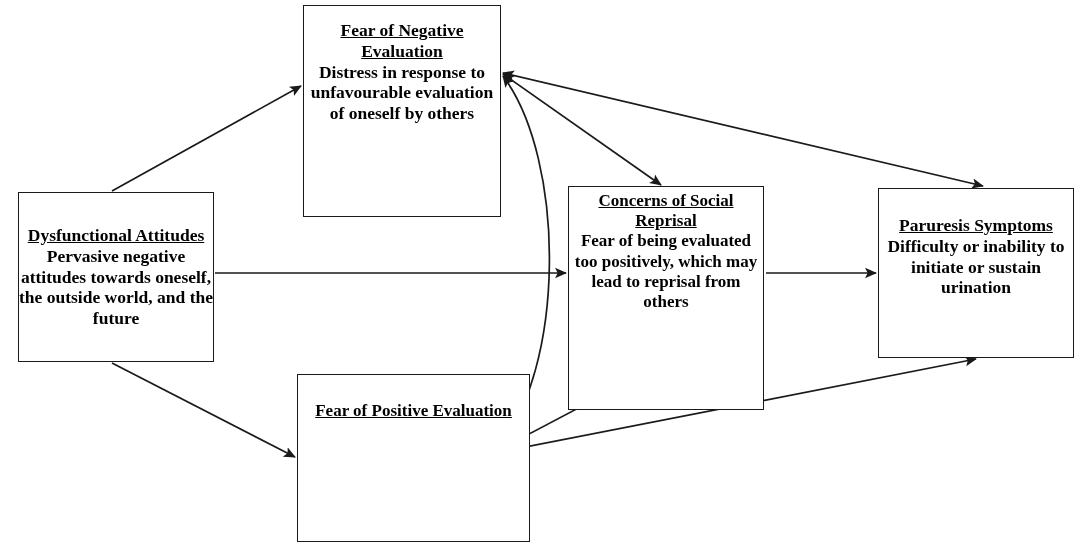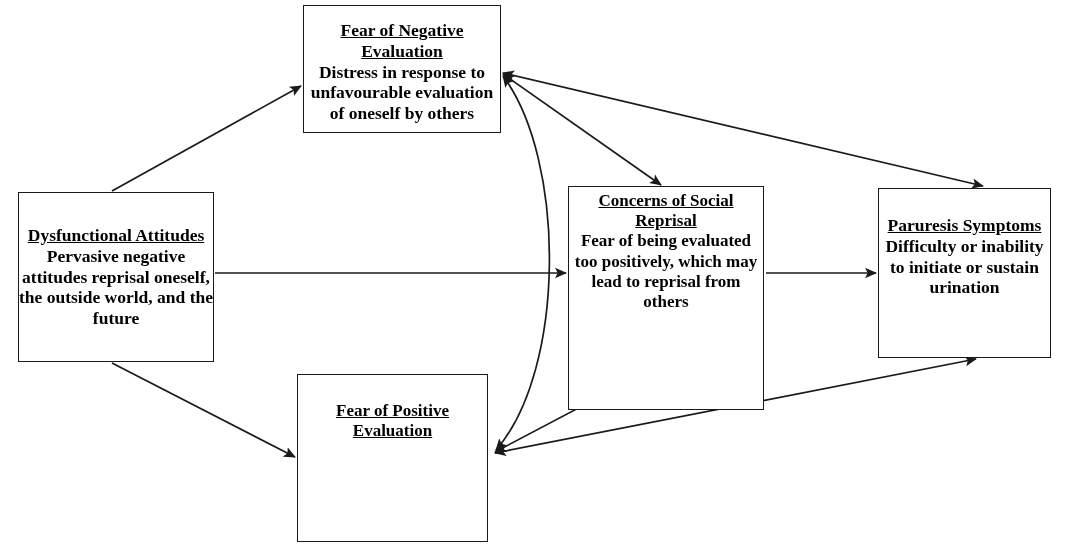--- a/index.html
+++ b/index.html
@@ -43,33 +43,33 @@
   }
   .node .desc {
     font-weight: bold;
   }
   
   #node-dysfunctional-attitudes {
     left: 18px;  top: 192px;  width: 196px; height: 170px;
     padding-top: 32px; font-size: 17.5px;
   }
   #node-fear-negative-evaluation {
-    left: 303px; top: 5px;    width: 198px; height: 128px;
+    left: 303px; top: 5px;    width: 198px; height: 212px;
     padding-top: 14px; font-size: 17.5px;
   }
   #node-concerns-social-reprisal {
     left: 568px; top: 186px;  width: 196px; height: 224px;
     padding-top: 4px; font-size: 17px;
   }
   #node-fear-positive-evaluation {
-    left: 297px; top: 374px;  width: 191px; height: 168px;
+    left: 297px; top: 374px;  width: 233px; height: 168px;
     padding-top: 26px; font-size: 17px;
   }
   #node-paruresis-symptoms {
-    left: 878px; top: 188px;  width: 173px; height: 170px;
+    left: 878px; top: 188px;  width: 196px; height: 170px;
     padding-top: 26px; font-size: 17.5px;
   }
   .node .title, .node .desc { display: block; width: 100%; }
 </style>
 </head>
 <body>
 
 <div id="canvas">
 
   <svg id="edges" viewBox="0 0 1080 549" width="1080" height="549" xmlns="http://www.w3.org/2000/svg">
@@ -99,21 +99,21 @@
       <line x1="503" y1="73" x2="983" y2="186" marker-start="url(#ah-start)" marker-end="url(#ah)"></line>
 
       <line x1="495" y1="453" x2="976" y2="359" marker-start="url(#ah-start)" marker-end="url(#ah)"></line>
 
       <path d="M 503 76 C 566 160, 566 370, 496 450" marker-start="url(#ah-start)" marker-end="url(#ah)"></path>
     </g>
   </svg>
 
   <div class="node" id="node-dysfunctional-attitudes">
     <span class="title">Dysfunctional Attitudes</span>
-    <span class="desc">Pervasive negative attitudes reprisal oneself, the outside world, and the future</span>
+    <span class="desc">Pervasive negative attitudes towards oneself, the outside world, and the future</span>
   </div>
 
   <div class="node" id="node-fear-negative-evaluation">
     <span class="title">Fear of Negative Evaluation</span>
     <span class="desc">Distress in response to unfavourable evaluation of oneself by others</span>
   </div>
 
   <div class="node" id="node-concerns-social-reprisal">
     <span class="title">Concerns of Social Reprisal</span>
     <span class="desc">Fear of being evaluated too positively, which may lead to reprisal from others</span>

